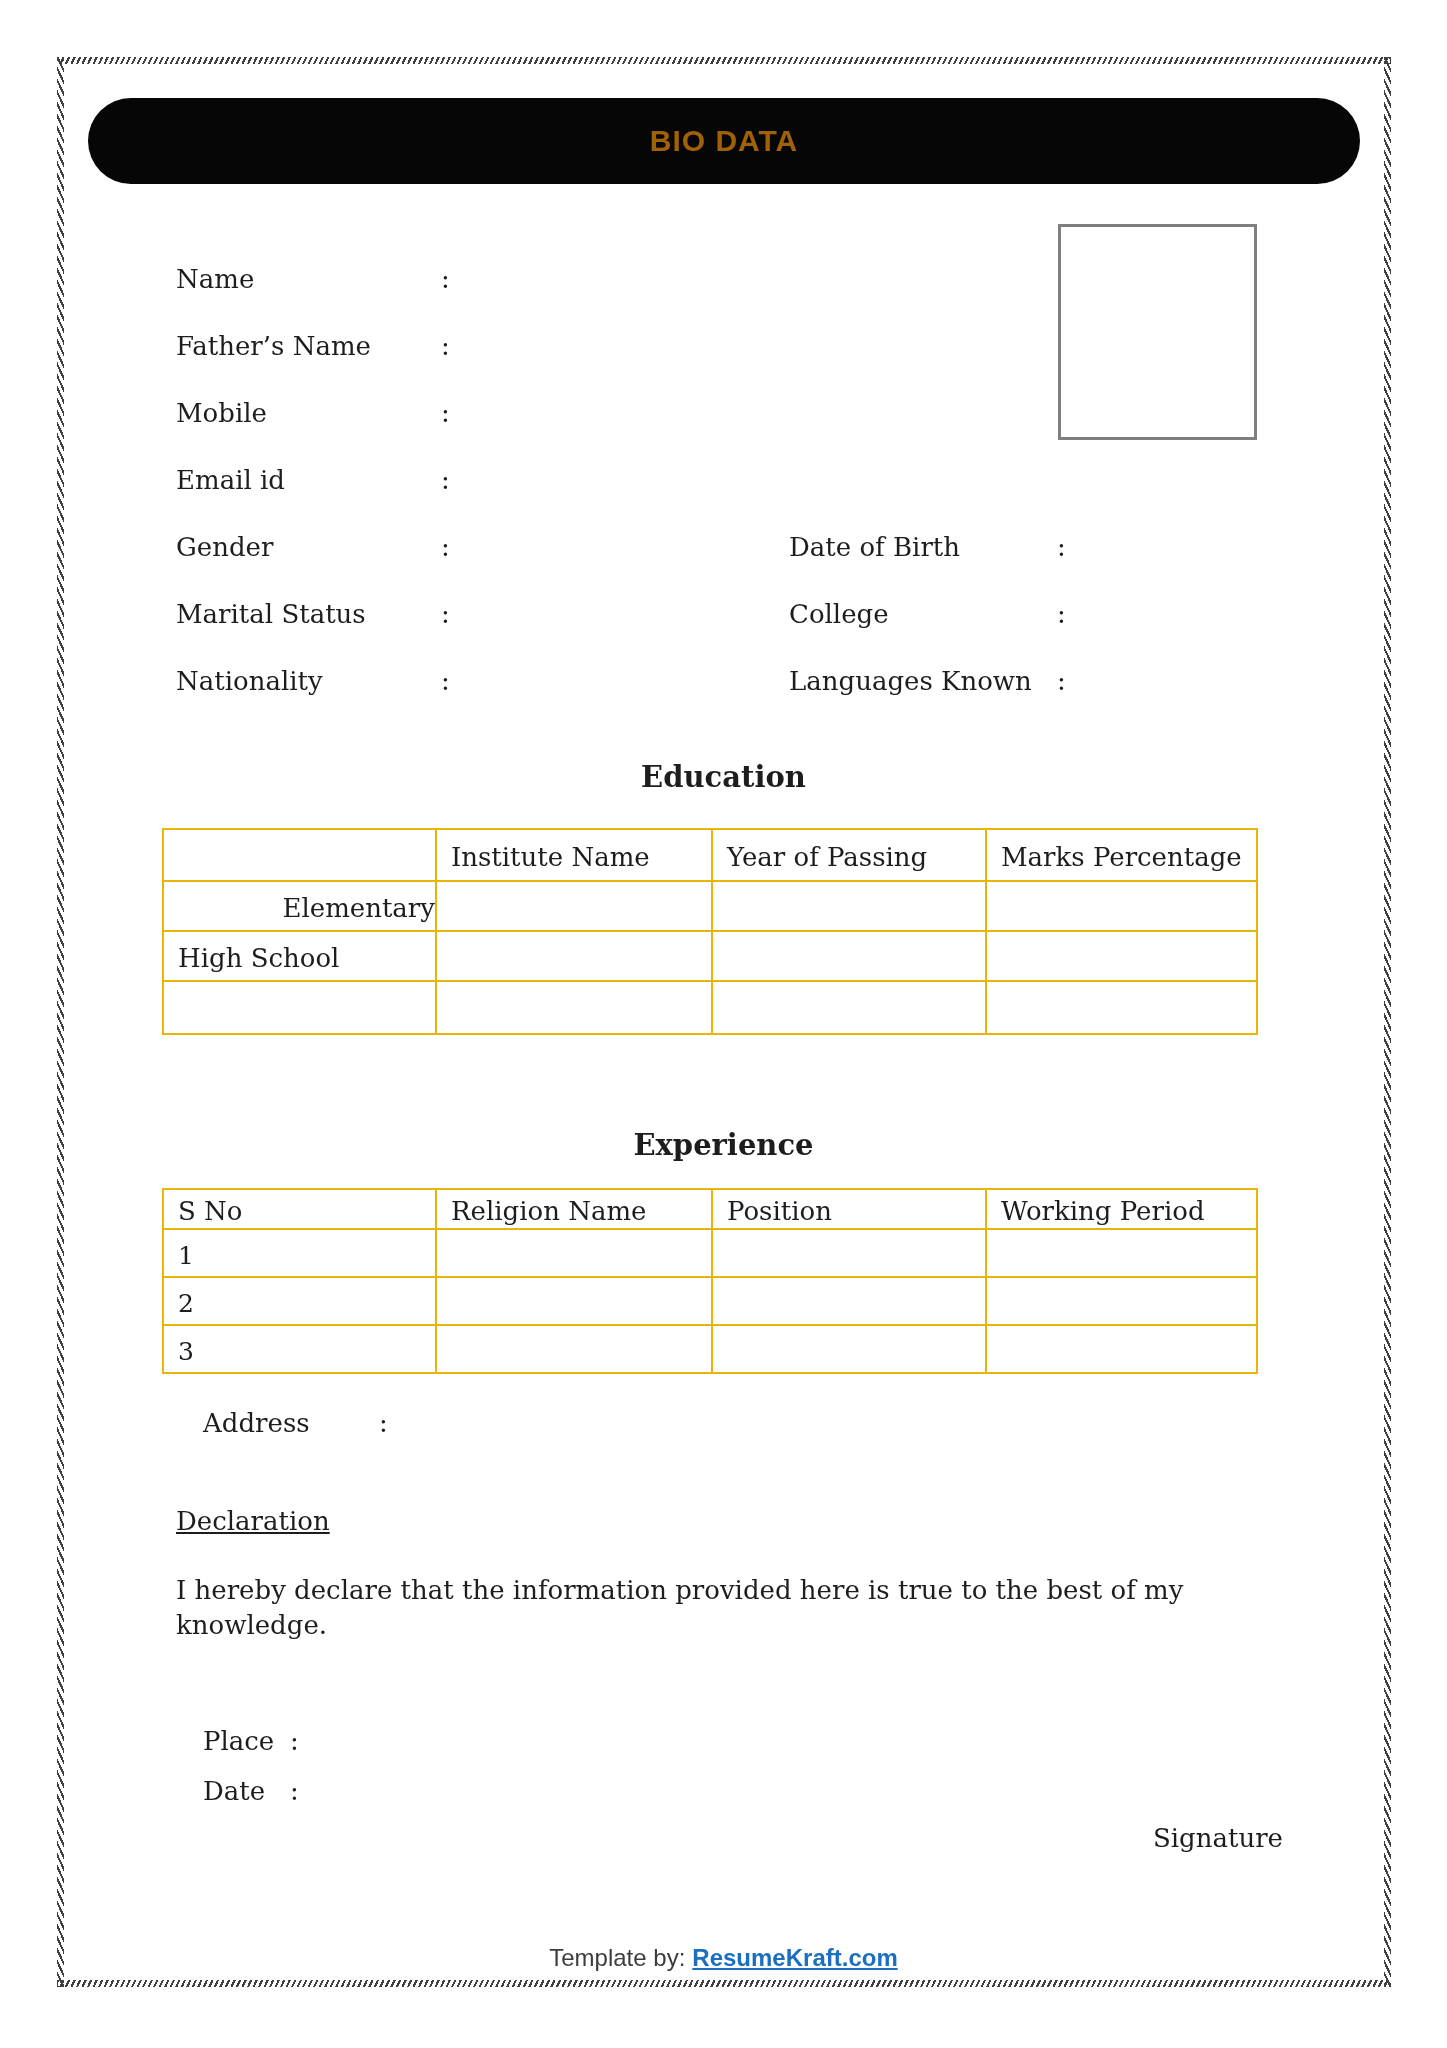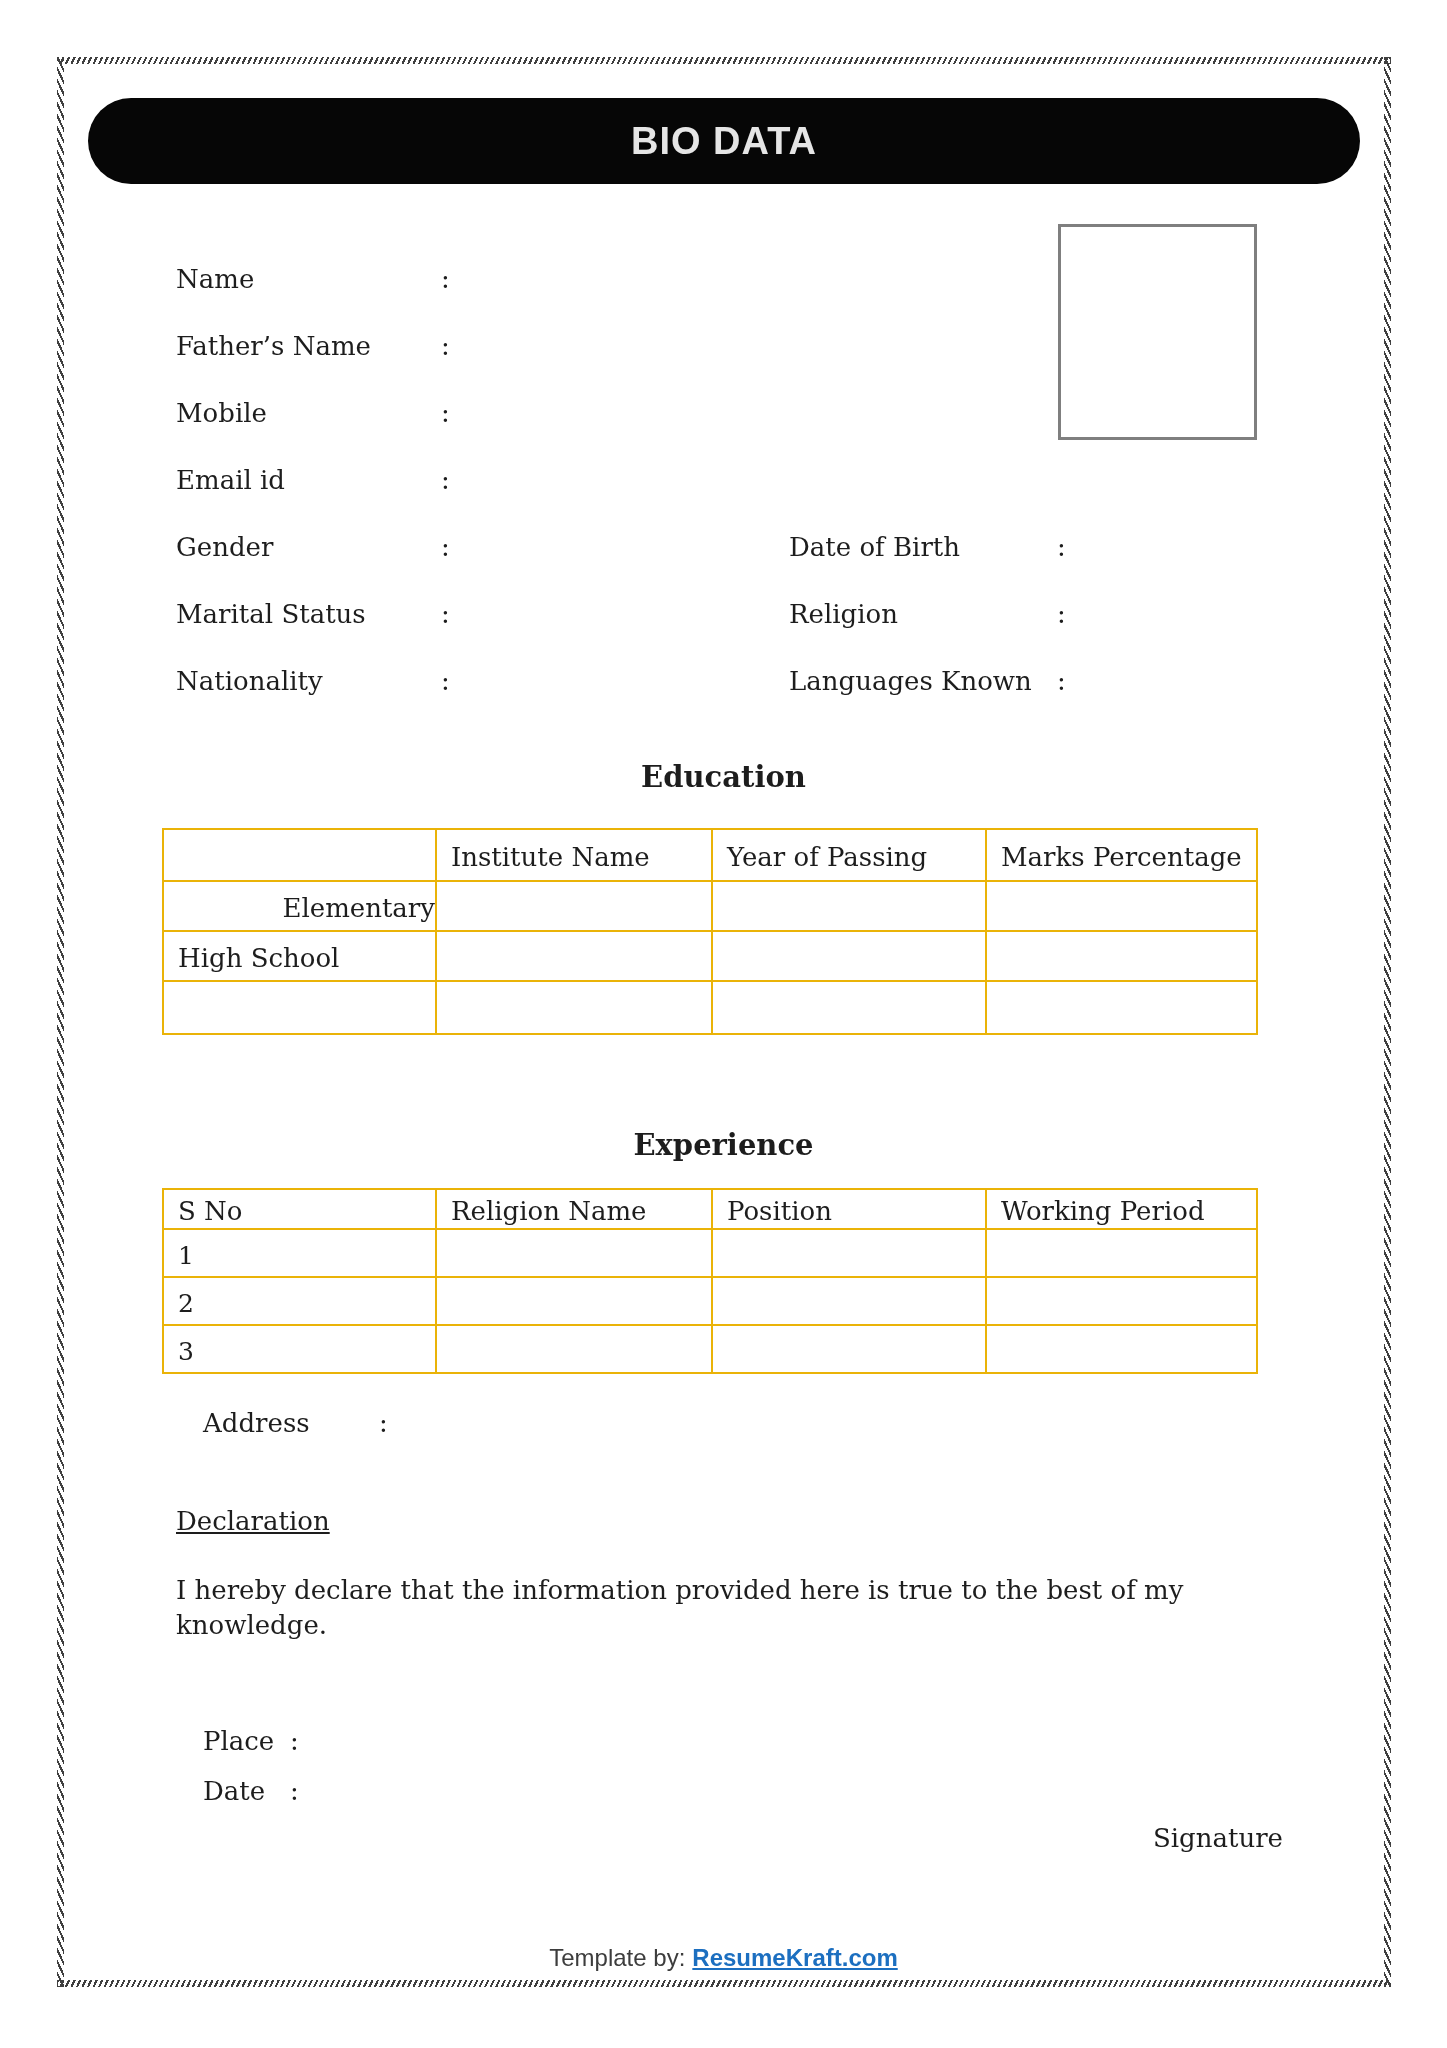--- a/index.html
+++ b/index.html
@@ -34,23 +34,23 @@
     position: absolute;
     left: 88px; top: 98px;
     width: 1272px; height: 86px;
     background: #060606;
     border-radius: 43px;
     display: flex; align-items: center; justify-content: center;
   }
   .header-title {
     font-family: "Liberation Sans", sans-serif;
     font-weight: bold;
-    font-size: 38px;
+    font-size: 30px;
     letter-spacing: 1px;
-    color: #e5e5e5;
+    color: #a16207;
   }
 
   
   .photo-box {
     position: absolute;
     left: 1058px; top: 224px;
     width: 199px; height: 216px;
     border: 3px solid #7f7f7f;
     background: #ffffff;
   }
@@ -191,21 +191,21 @@
       <div class="f-slot"></div>
       <span class="f-rlabel">Date of Birth</span>
       <span class="f-rcolon">:</span>
       <div class="f-rslot"></div>
     </div>
 
     <div class="field-row">
       <span class="f-label">Marital Status</span>
       <span class="f-colon">:</span>
       <div class="f-slot"></div>
-      <span class="f-rlabel">Religion</span>
+      <span class="f-rlabel">College</span>
       <span class="f-rcolon">:</span>
       <div class="f-rslot"></div>
     </div>
 
     <div class="field-row">
       <span class="f-label">Nationality</span>
       <span class="f-colon">:</span>
       <div class="f-slot"></div>
       <span class="f-rlabel">Languages Known</span>
       <span class="f-rcolon">:</span>

